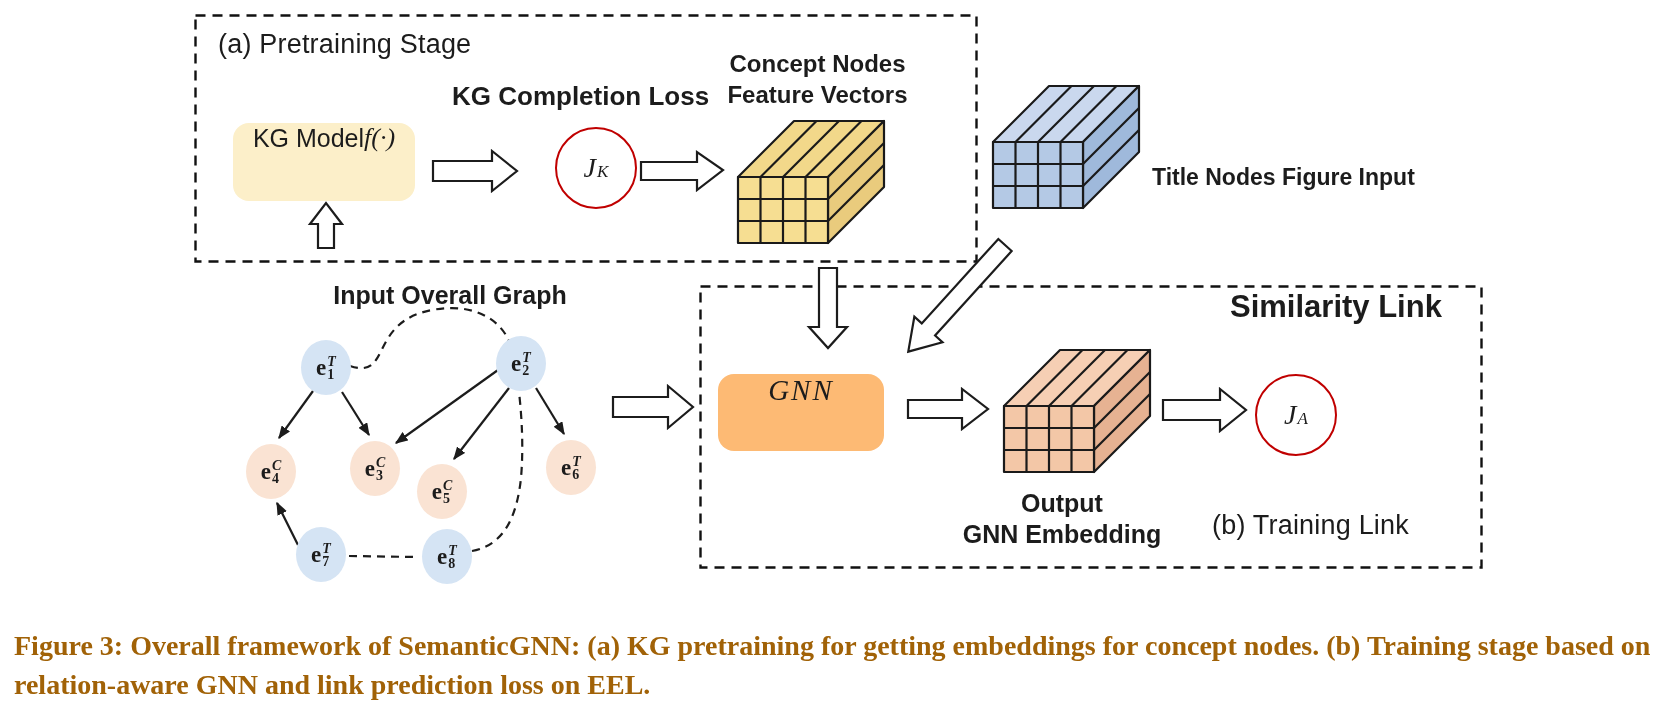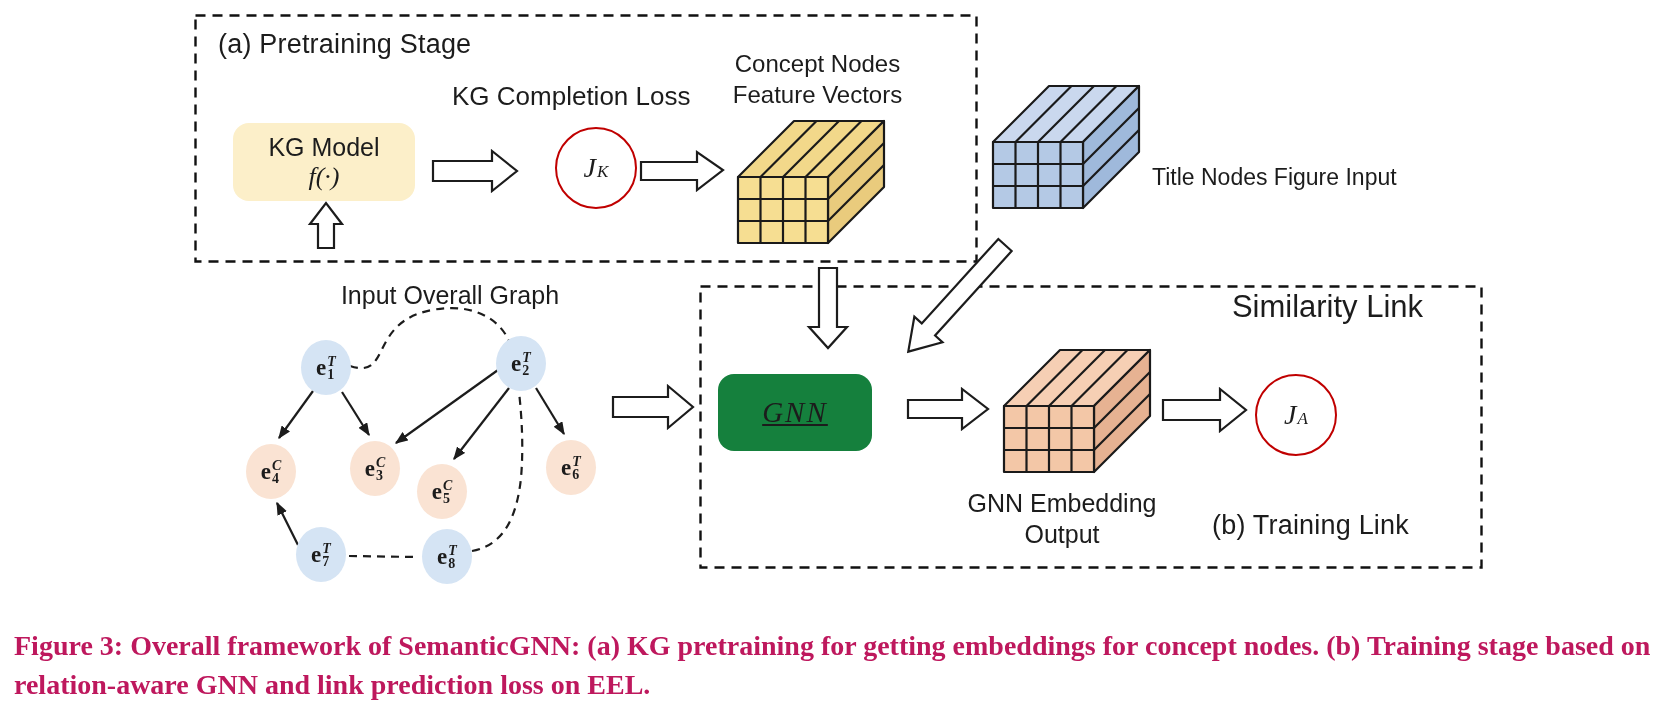--- a/index.html
+++ b/index.html
@@ -1,47 +1,47 @@
 <!DOCTYPE html>
 <html><head>
 <meta charset="utf-8">
 <style>
   html,body{margin:0;padding:0;background:#ffffff;}
   #fig{position:relative;width:1675px;height:706px;background:#ffffff;overflow:hidden;
        font-family:"Liberation Sans",sans-serif;color:#1c1c1c;}
   .abs{position:absolute;}
   svg.layer{position:absolute;left:0;top:0;pointer-events:none;}
   .stage-label{font-size:27px;font-weight:400;letter-spacing:0.2px;}
-  .lbl{font-size:24px;line-height:31px;white-space:nowrap;}
+  .lbl{font-size:24px;line-height:31px;white-space:nowrap;font-weight:bold;}
   .lbl.center{text-align:center;}
-  .roundbox{position:absolute;border-radius:16px;display:flex;flex-direction:column;
-            align-items:center;justify-content:center;}
+  .roundbox{position:absolute;border-radius:16px;display:flex;flex-direction:row;
+            align-items:flex-start;justify-content:center;}
   #kg-model{left:233px;top:123px;width:182px;height:78px;background:#FCEFC9;}
   #kg-model .t1{font-size:25px;line-height:30px;}
   #kg-model .t2{font-family:"Liberation Serif",serif;font-style:italic;font-size:26px;line-height:30px;}
-  #gnn-box{left:718px;top:374px;width:154px;height:77px;background:#15803d;text-decoration:underline;}
+  #gnn-box{left:718px;top:374px;width:166px;height:77px;background:#fdba74;}
   #gnn-box .t1{font-family:"Liberation Serif",serif;font-style:italic;font-size:29px;letter-spacing:2px;}
   .loss-circle{position:absolute;width:78px;height:78px;border:2.5px solid #C00000;border-radius:50%;
                display:flex;align-items:center;justify-content:center;background:#fff;
                font-family:"Liberation Serif",serif;}
   .loss-circle .j{font-style:italic;font-size:28px;}
   .loss-circle sub{font-style:italic;font-size:17px;transform:translateY(4px);margin-left:1px;}
   #jk{left:555px;top:127px;}
   #ja{left:1255px;top:374px;}
   .node{position:absolute;width:50px;height:55px;border-radius:50%;display:flex;
         align-items:center;justify-content:center;font-family:"Liberation Serif",serif;
         font-weight:600;font-size:23px;}
   .node-t{background:#D5E4F4;}
   .node-c{background:#FAE3D3;}
   .node .ss{display:inline-flex;flex-direction:column;align-items:flex-start;
             font-size:14px;line-height:12.5px;margin-left:1px;transform:translateY(1px);}
   .node .sup{font-style:italic;}
   .cube{position:absolute;}
   #caption{left:14px;top:626px;width:1652px;font-family:"Liberation Serif",serif;
-           font-weight:700;font-size:28px;line-height:39px;color:#be185d;}
+           font-weight:700;font-size:28px;line-height:39px;color:#a16207;}
 </style>
 </head>
 <body>
 
 <div id="fig">
 
   <svg class="layer" width="1675" height="706" viewBox="0 0 1675 706">
     <defs>
       <marker id="ah" viewBox="0 0 10 8" markerWidth="13" markerHeight="10.4" refX="9" refY="4" orient="auto" markerUnits="userSpaceOnUse">
         <path d="M0,0 L10,4 L0,8 z" fill="#1c1c1c"></path>
@@ -184,22 +184,22 @@
   <svg class="cube" style="left:1002px;top:348px" width="152" height="128" viewBox="0 0 152 128">
     <g stroke="#1a1a1a" stroke-width="2.2" stroke-linejoin="round">
       <polygon points="2,58 58,2 148,2 92,58" fill="#F6CFB4"></polygon>
       <polygon points="92,58 148,2 148,68 92,124" fill="#E6B292"></polygon>
       <polygon points="2,58 92,58 92,124 2,124" fill="#F3C7A7"></polygon>
       <path fill="none" d="M24.5,58 L80.5,2 M47,58 L103,2 M69.5,58 L125.5,2 M92,80 L148,24 M92,102 L148,46 M24.5,58 L24.5,124 M47,58 L47,124 M69.5,58 L69.5,124 M2,80 L92,80 M2,102 L92,102"></path>
     </g>
   </svg>
 
   <div class="abs lbl center" style="left:962px;top:488px;width:200px;font-size:25px;line-height:31px">
+    <div>Output</div>
     <div>GNN Embedding</div>
-    <div>Output</div>
   </div>
 
   <div class="loss-circle" id="ja">
     <span class="j">J</span>
       <sub>A</sub>
   </div>
 
   <div class="abs stage-label" style="left:1212px;top:510px">(b) Training Link</div>
 
   <div class="abs" id="caption">Figure 3: Overall framework of SemanticGNN: (a) KG pretraining for getting embeddings for concept nodes. (b) Training stage based on relation-aware GNN and link prediction loss on EEL.</div>

